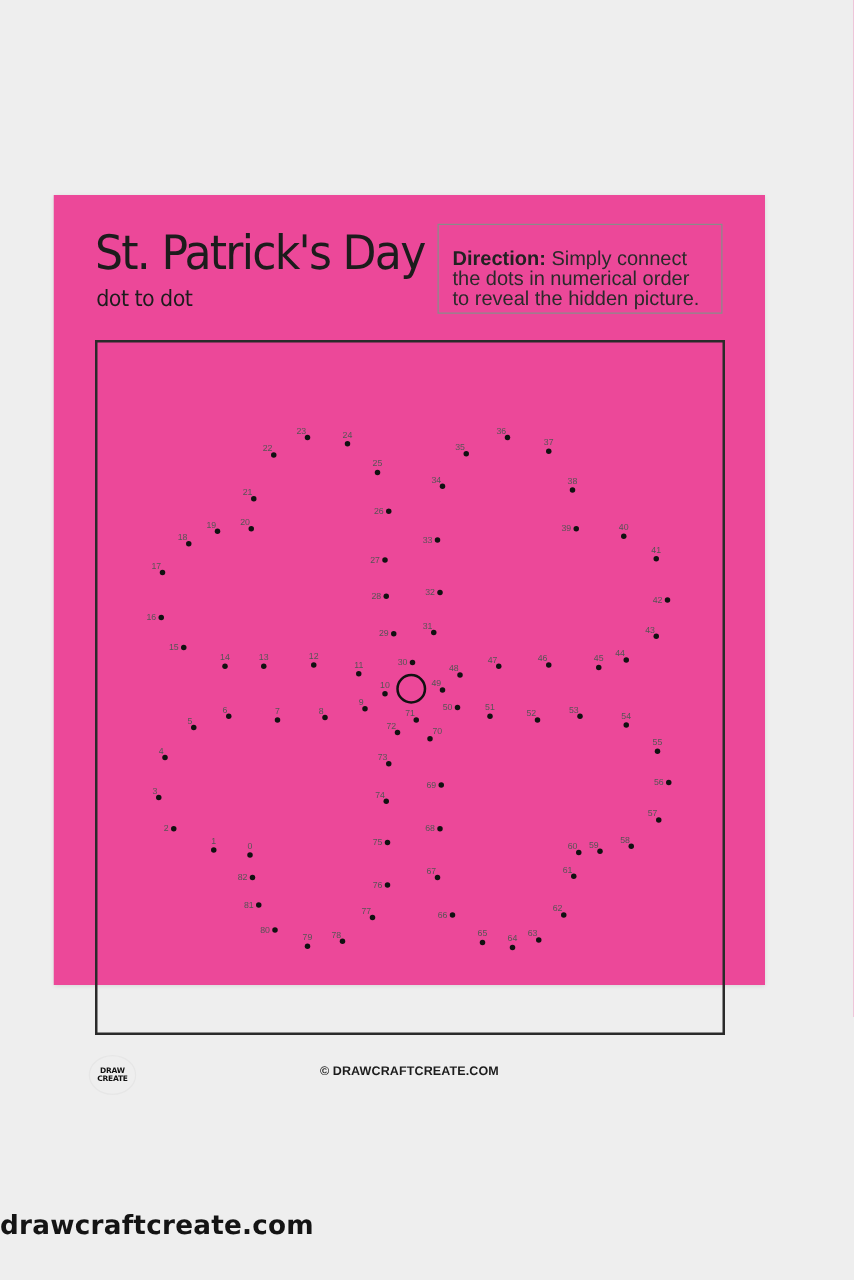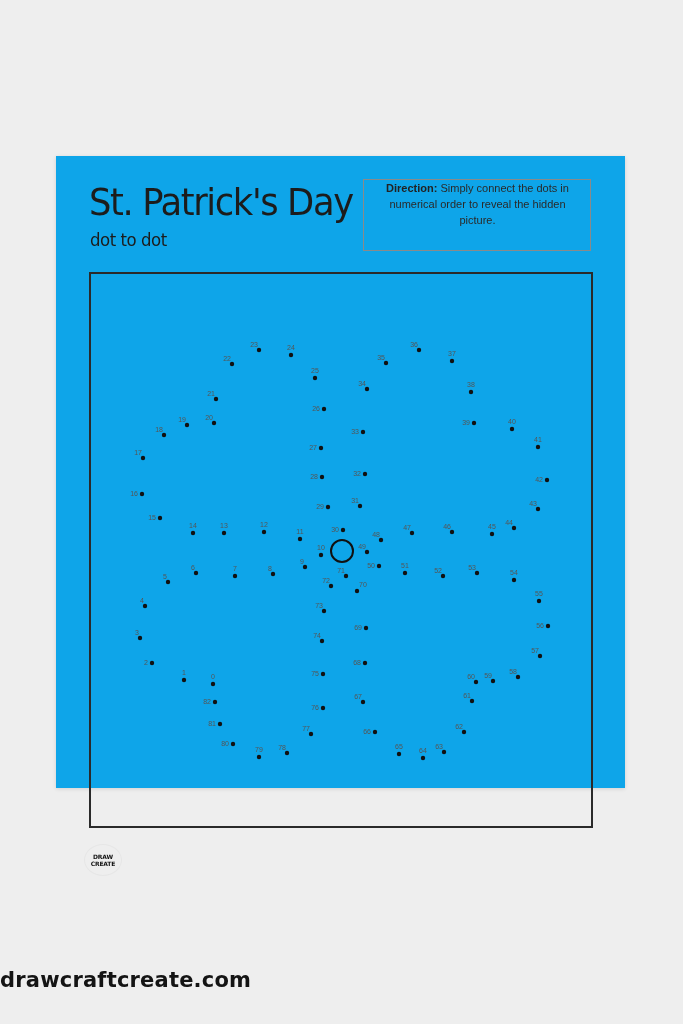--- a/index.html
+++ b/index.html
@@ -1,38 +1,38 @@
 <!DOCTYPE html>
 <html><head>
 <meta charset="utf-8">
 <style>
   html, body { margin: 0; padding: 0; }
   body {
     width: 683px; height: 1024px; background: #eeeeee; position: relative; overflow: hidden;
     font-family: "Liberation Sans", sans-serif; color: #1a1a1a;
   }
   .page {
-    position: absolute; left: 56px; top: 156px; width: 569px; height: 632px;
-    background: #0ea5e9; box-shadow: 0 1px 4px rgba(0,0,0,0.12);
+    position: absolute; left: 43px; top: 156px; width: 569px; height: 632px;
+    background: #ec4899; box-shadow: 0 1px 4px rgba(0,0,0,0.12);
   }
   .title {
     position: absolute; left: 33px; top: 22px; margin: 0;
     font-family: "DejaVu Sans", sans-serif; font-weight: normal;
     font-size: 38px; letter-spacing: -1.5px; line-height: 48px; color: #1c1c1c;
     transform: scaleX(0.93); transform-origin: left center; white-space: nowrap;
   }
   .subtitle {
     position: absolute; left: 34px; top: 73px; margin: 0;
     font-family: "DejaVu Sans", sans-serif; font-size: 18px; letter-spacing: -0.5px; color: #1c1c1c;
     transform: scaleX(0.92); transform-origin: left center; white-space: nowrap;
   }
   .direction {
     position: absolute; left: 307px; top: 23px; width: 228px; height: 72px;
     border: 1px solid #8a8a8a; box-sizing: border-box;
-    padding: 0 10px 0 11px; font-size: 11px; line-height: 16px; color: #2a2a2a; text-align: center;
+    padding: 20px 10px 0 11px; font-size: 16px; line-height: 16px; color: #2a2a2a;
   }
   .direction b { font-weight: bold; color: #222; }
   .frame {
     position: absolute; left: 33px; top: 116px; width: 504px; height: 556px;
     border: 2px solid #2a2a2a; box-sizing: border-box;
   }
   .frame svg { position: absolute; left: -2px; top: -2px; }
   .logo {
     position: absolute; left: 28px; top: 688px; width: 36px; height: 30px;
     border-radius: 50%; border: 1px solid #e6e6e6; display: flex; flex-direction: column;
@@ -397,15 +397,16 @@
           <text class="dot-label" x="212" y="704" text-anchor="end">82</text>
         </g>
       </svg>
   </div>
 
   <div class="logo">
     <span>DRAW</span>
     <span>CREATE</span>
   </div>
 
+  <div class="copyright">© DRAWCRAFTCREATE.COM</div>
 </div>
 
 <div class="site">drawcraftcreate.com</div>
 
 </body></html>

